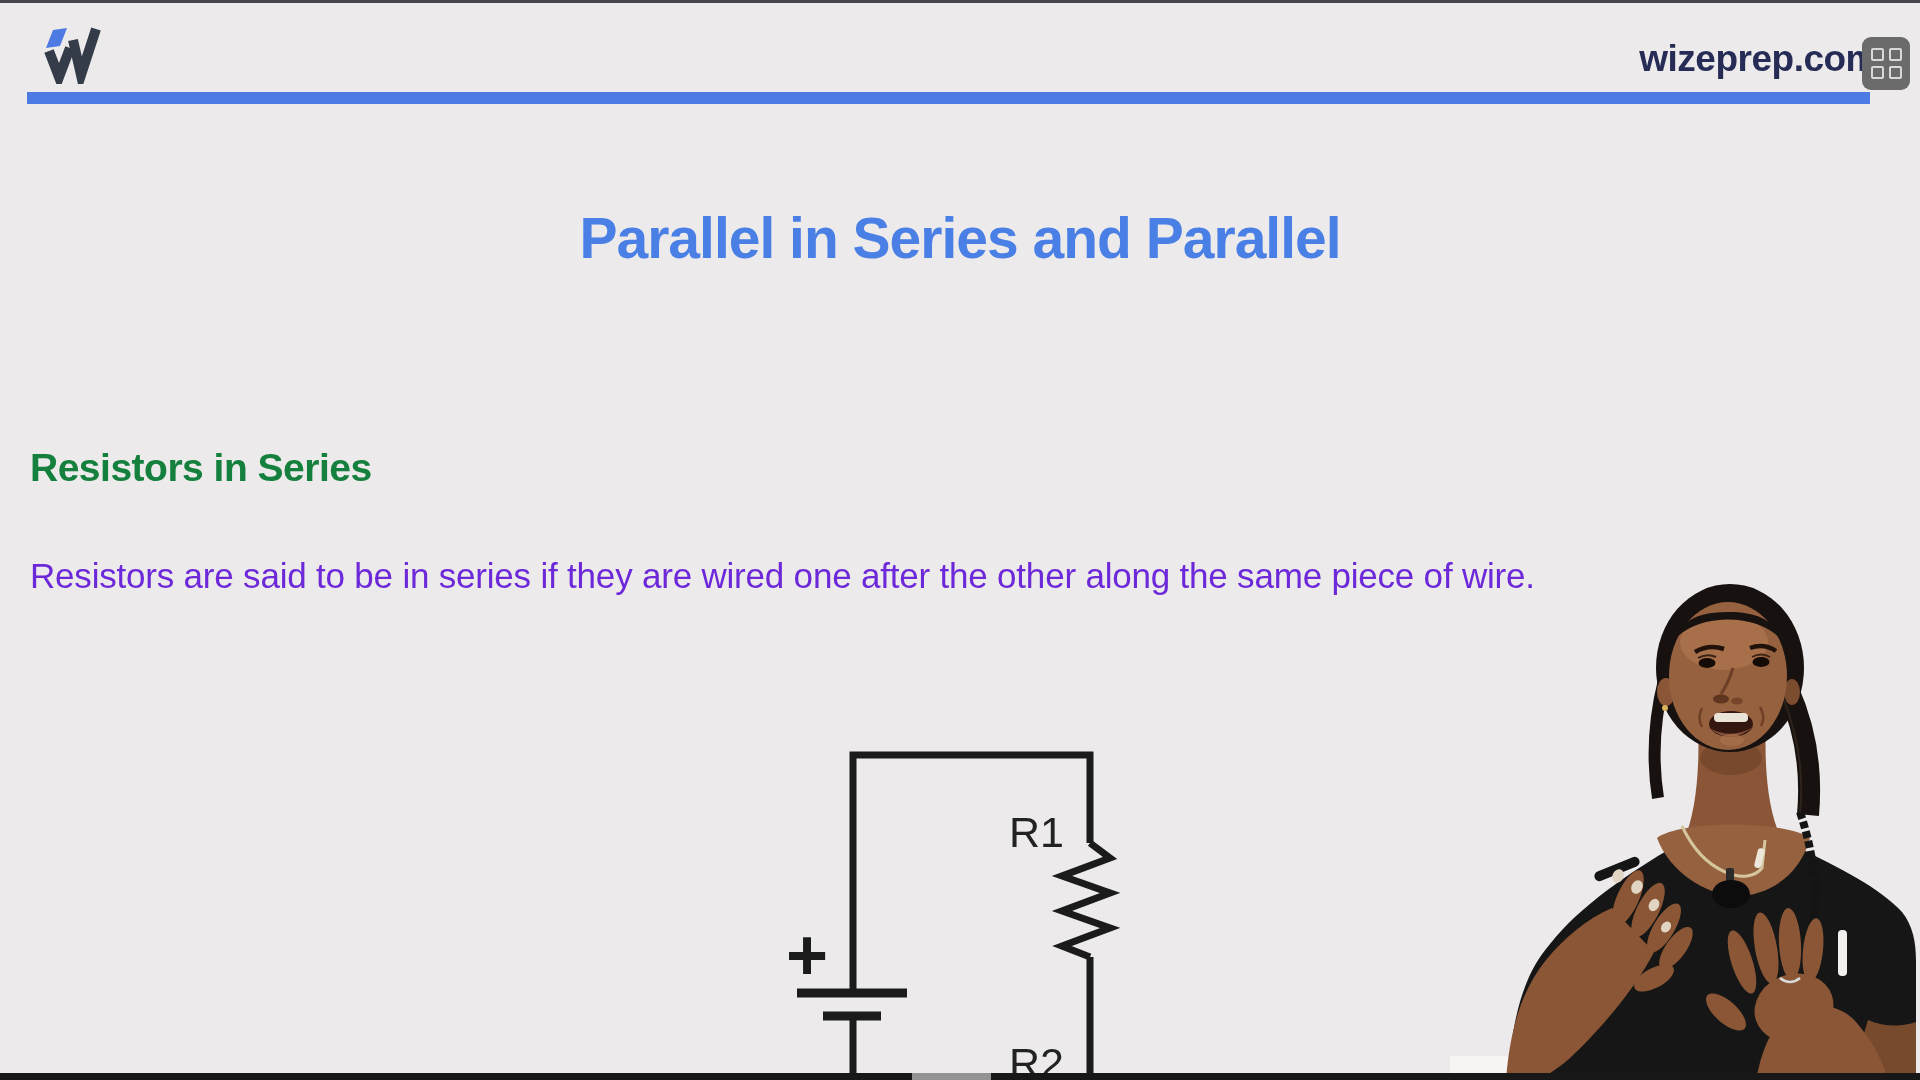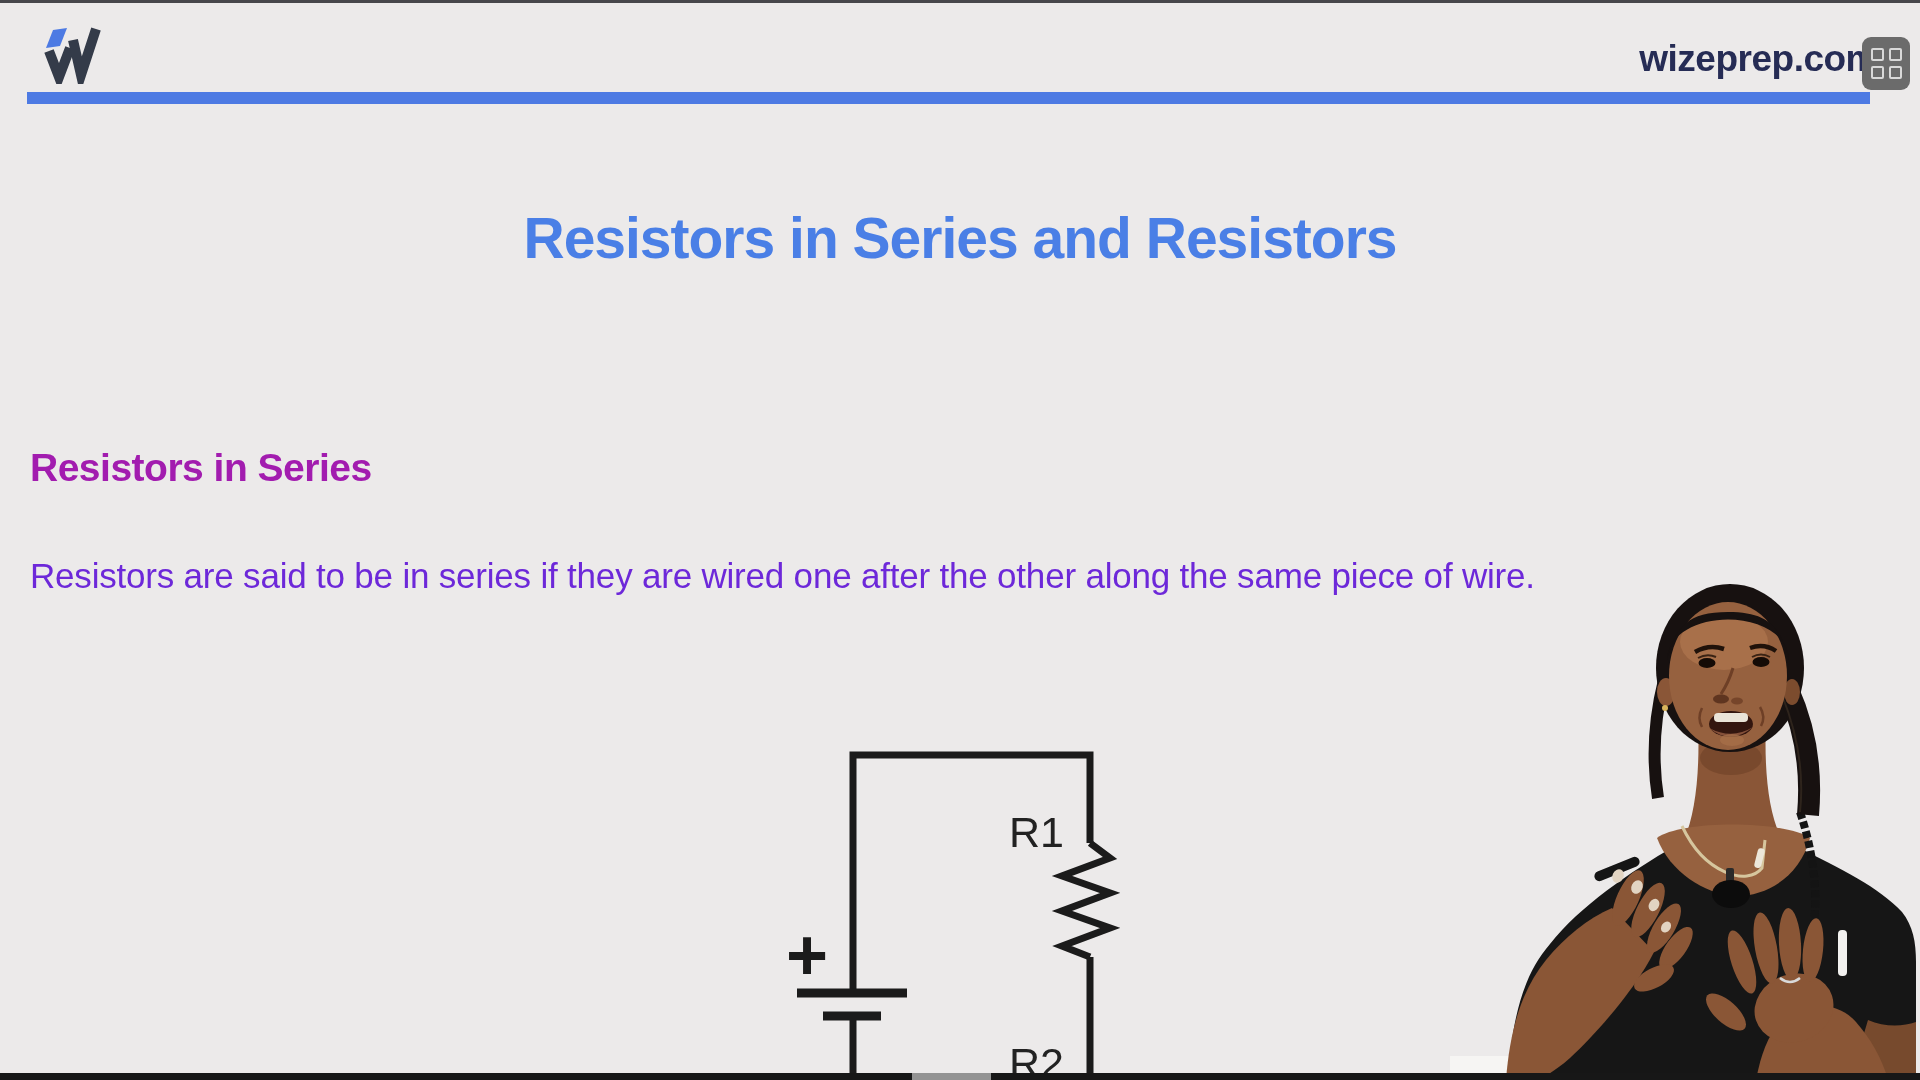--- a/index.html
+++ b/index.html
@@ -24,21 +24,21 @@
   }
   .grid-icon{display:grid;grid-template-columns:13px 13px;grid-template-rows:13px 13px;gap:5px;}
   .grid-icon span{display:block;width:13px;height:13px;border:2.5px solid #d9d9d9;border-radius:2px;box-sizing:border-box;}
   .rule{position:absolute;left:27px;top:92px;width:1843px;height:12px;background:#4d7ae3;}
   .title{
     position:absolute;left:0;right:0;top:205px;margin:0;text-align:center;
     font-size:57px;font-weight:bold;color:#4a7fe6;letter-spacing:-1px;
   }
   .section-heading{
     position:absolute;left:30px;top:446px;margin:0;
-    font-size:39px;font-weight:bold;color:#a21caf;letter-spacing:-.5px;
+    font-size:39px;font-weight:bold;color:#15803d;letter-spacing:-.5px;
   }
   .body-text{
     position:absolute;left:30px;top:556px;margin:0;
     font-size:35px;color:#6d28d9;white-space:nowrap;letter-spacing:-.2px;
   }
   .circuit{position:absolute;left:780px;top:730px;width:340px;height:350px;}
   .circuit text{font-family:"Liberation Sans",sans-serif;}
   .presenter{position:absolute;left:1450px;top:580px;width:470px;height:500px;}
 </style>
 </head>
@@ -58,21 +58,21 @@
     <span class="grid-icon">
       <span></span>
         <span></span>
         <span></span>
         <span></span>
     </span>
   </button>
 
   <div class="rule"></div>
 
-  <h1 class="title">Resistors in Series and Resistors</h1>
+  <h1 class="title">Parallel in Series and Parallel</h1>
   <h2 class="section-heading">Resistors in Series</h2>
   <p class="body-text">Resistors are said to be in series if they are wired one after the other along the same piece of wire.</p>
 
   <svg class="circuit" viewBox="0 0 340 350">
     <polyline points="73,263 73,25 310,25 310,113" fill="none" stroke="#1b1b1b" stroke-width="7"></polyline>
     <polyline points="310,113 330,128 282,146 330,163 282,181 330,198 282,216 310,227" fill="none" stroke="#1b1b1b" stroke-width="7" stroke-linejoin="miter"></polyline>
     <line x1="310" y1="227" x2="310" y2="350" stroke="#1b1b1b" stroke-width="7"></line>
     <line x1="17" y1="263" x2="127" y2="263" stroke="#1b1b1b" stroke-width="9"></line>
     <line x1="43" y1="286" x2="101" y2="286" stroke="#1b1b1b" stroke-width="9"></line>
     <line x1="73" y1="290" x2="73" y2="350" stroke="#1b1b1b" stroke-width="7"></line>

